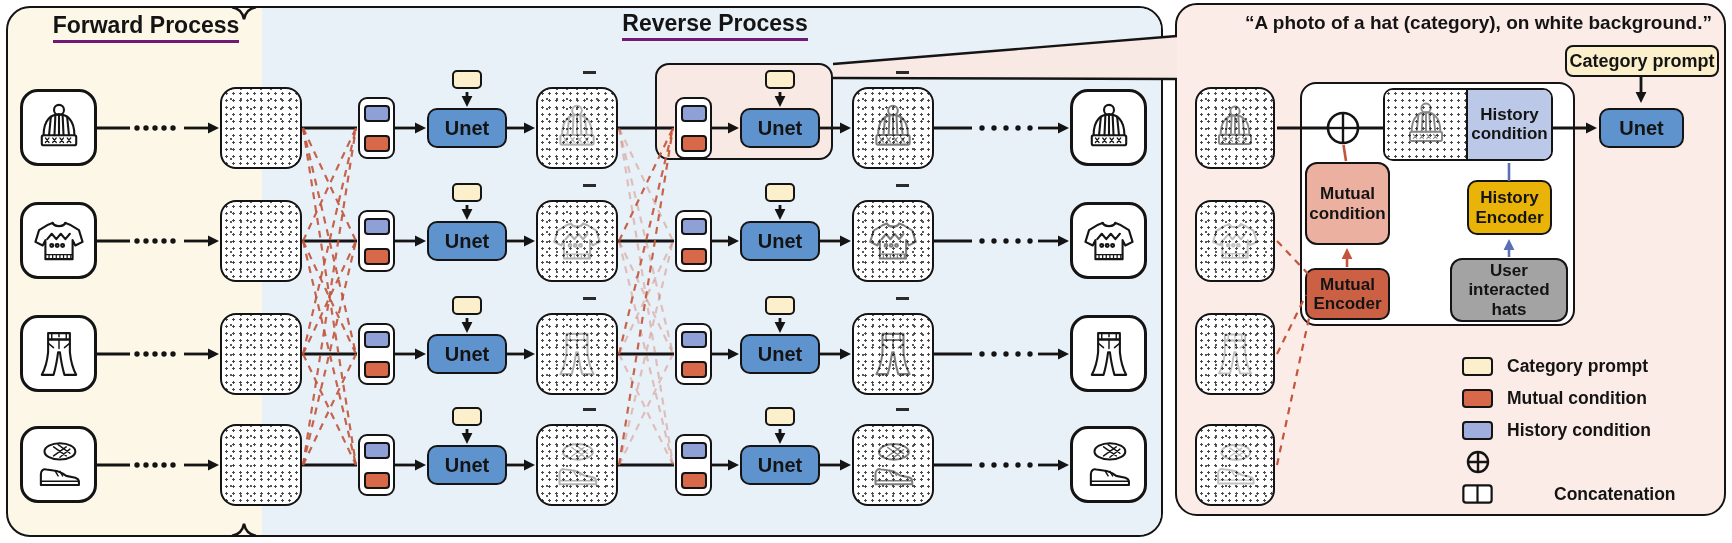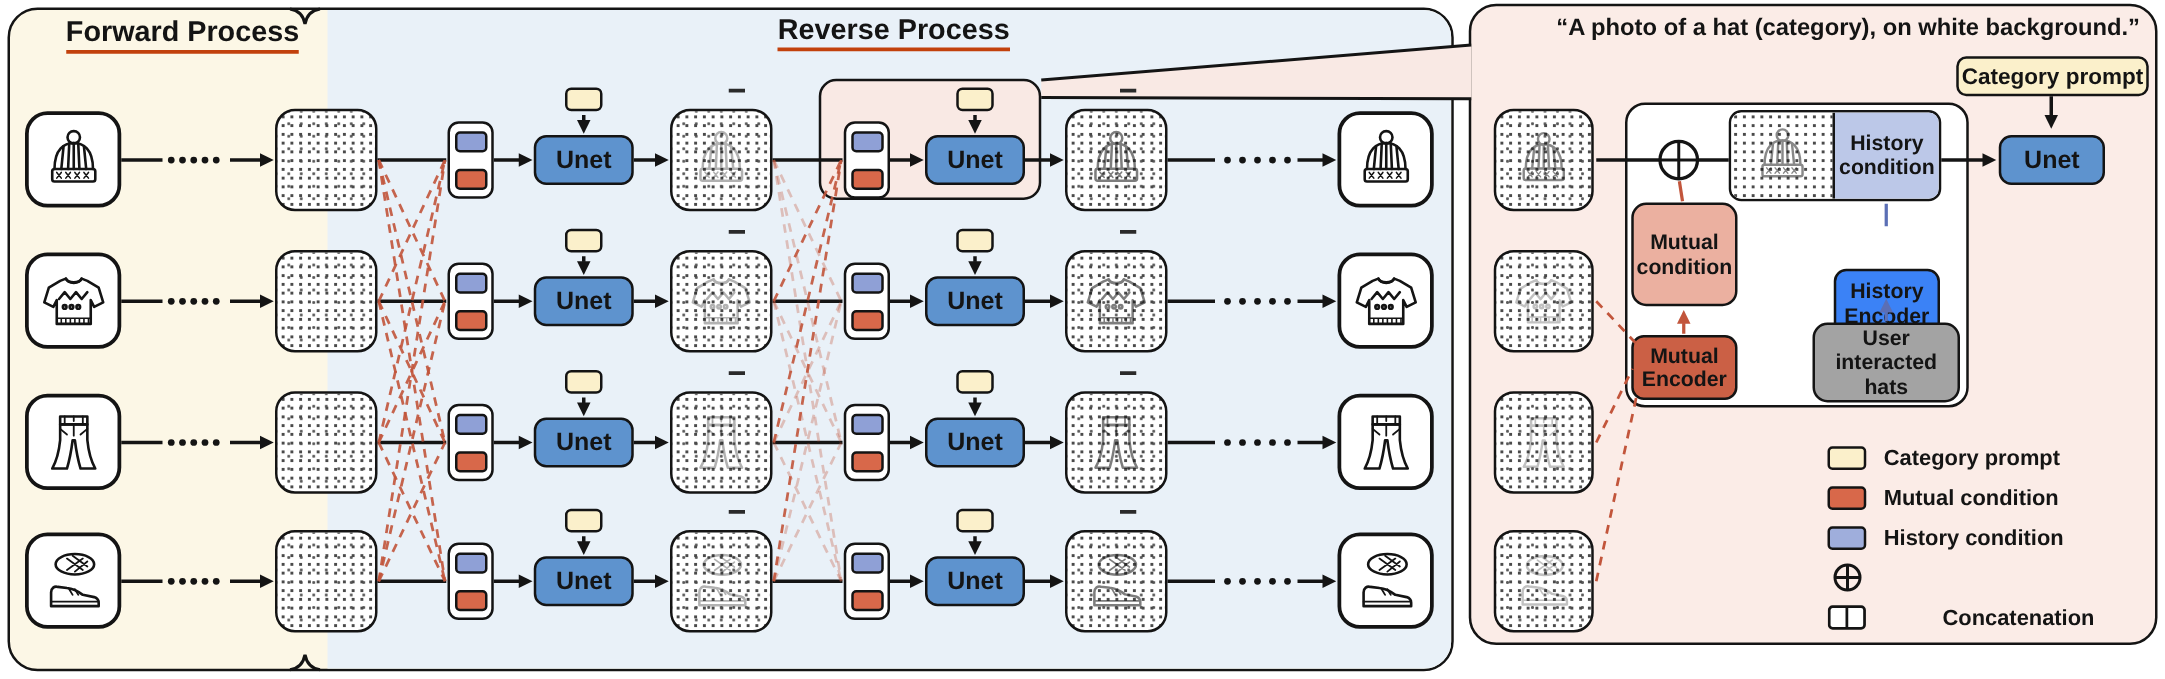--- a/index.html
+++ b/index.html
@@ -5,21 +5,21 @@
   html,body{margin:0;padding:0;background:#ffffff;}
   #stage{
     position:relative;width:1732px;height:543px;overflow:hidden;
     font-family:"Liberation Sans",sans-serif;color:#141414;background:#fff;
   }
   .panel{position:absolute;border:2.5px solid #141414;box-sizing:border-box;}
   #main-panel{left:6px;top:6px;width:1157px;height:531px;border-radius:24px;background:#FCF7E6;overflow:hidden;}
   #main-panel .blue-fill{position:absolute;left:254px;top:0;right:0;bottom:0;background:#E9F1F8;}
   #detail-panel{left:1175px;top:3px;width:551px;height:513px;border-radius:22px;background:#FBECE7;}
   .ptitle{position:absolute;text-align:center;font-weight:bold;font-size:23px;}
-  .ptitle span{display:inline-block;border-bottom:3px solid #c2410c;padding-bottom:1px;}
+  .ptitle span{display:inline-block;border-bottom:3px solid #701a75;padding-bottom:1px;}
   #detail-title{position:absolute;left:1192px;top:12px;width:520px;text-align:right;font-weight:bold;font-size:19px;}
   #highlight-box{position:absolute;left:655px;top:63px;width:178px;height:97px;background:#F9E9E4;border:2.5px solid #141414;border-radius:14px;box-sizing:border-box;}
   .row{position:absolute;left:0;width:1732px;height:110px;}
   .itembox{position:absolute;width:77px;height:77px;background:#fff;border:3px solid #141414;border-radius:18px;box-sizing:border-box;display:flex;align-items:center;justify-content:center;}
   .noise{position:absolute;width:82px;height:82px;border:2.5px solid #141414;border-radius:16px;box-sizing:border-box;
      background-color:#fff;
      background-image:radial-gradient(#4a4a4a 1.1px,transparent 1.4px),radial-gradient(#5a5a5a 1px,transparent 1.3px);
      background-size:7px 7px,10px 10px;background-position:1px 1px,4px 5px;
      display:flex;align-items:center;justify-content:center;}
   .condpair{position:absolute;width:37px;height:62px;background:#fff;border:2.5px solid #141414;border-radius:9px;box-sizing:border-box;}
@@ -32,21 +32,21 @@
   #cat-prompt{left:1565px;top:45px;width:154px;height:32px;background:#FBF0CB;border-radius:8px;font-size:18px;}
   #detail-unet{left:1599px;top:108px;width:85px;height:40px;background:#5E93CE;border-radius:10px;font-size:20px;}
   #inner-white{position:absolute;left:1300px;top:82px;width:275px;height:244px;background:#fff;border:2.5px solid #141414;border-radius:16px;box-sizing:border-box;}
   #concat-box{position:absolute;left:1383px;top:88px;width:170px;height:73px;border:2.5px solid #141414;border-radius:10px;box-sizing:border-box;overflow:hidden;display:flex;}
   #concat-noise{width:83px;border-right:2.5px solid #141414;box-sizing:border-box;
      background-color:#fff;background-image:radial-gradient(#4a4a4a 1.1px,transparent 1.4px);background-size:7px 7px;
      display:flex;align-items:center;justify-content:center;}
   #concat-hist{flex:1;background:#BCC8E8;display:flex;align-items:center;justify-content:center;text-align:center;font-weight:bold;font-size:17px;line-height:1.1;}
   #mutual-cond{left:1305px;top:162px;width:85px;height:83px;background:#EBB0A0;border-radius:12px;font-size:17px;}
   #mutual-enc{left:1305px;top:268px;width:85px;height:52px;background:#CB6045;border-radius:10px;font-size:17px;}
-  #hist-enc{left:1467px;top:180px;width:85px;height:55px;background:#3b82f6;border-radius:10px;font-size:17px;margin-top:35px;}
+  #hist-enc{left:1467px;top:180px;width:85px;height:55px;background:#eab308;border-radius:10px;font-size:17px;}
   #user-hats{left:1450px;top:258px;width:118px;height:64px;background:#a3a3a3;border-radius:12px;font-size:17px;}
   .legend-row{position:absolute;left:1462px;height:26px;display:flex;align-items:center;}
   .legend-swatch{width:31px;height:19px;border:2.4px solid #141414;border-radius:4px;box-sizing:border-box;margin-right:14px;}
   .legend-label{font-weight:bold;font-size:17.5px;white-space:nowrap;}
   .sw-cat{background:#FBF0CB;} .sw-mut{background:#D8684A;} .sw-hist{background:#9FAEDC;}
   .legend-iconwrap{width:31px;margin-right:14px;display:flex;justify-content:center;}
   svg.lines{position:absolute;left:0;top:0;pointer-events:none;}
   .icon-svg{stroke:#141414;fill:none;stroke-width:2.3;stroke-linecap:round;stroke-linejoin:round;}
   .ghost{opacity:.32;}
 </style>

